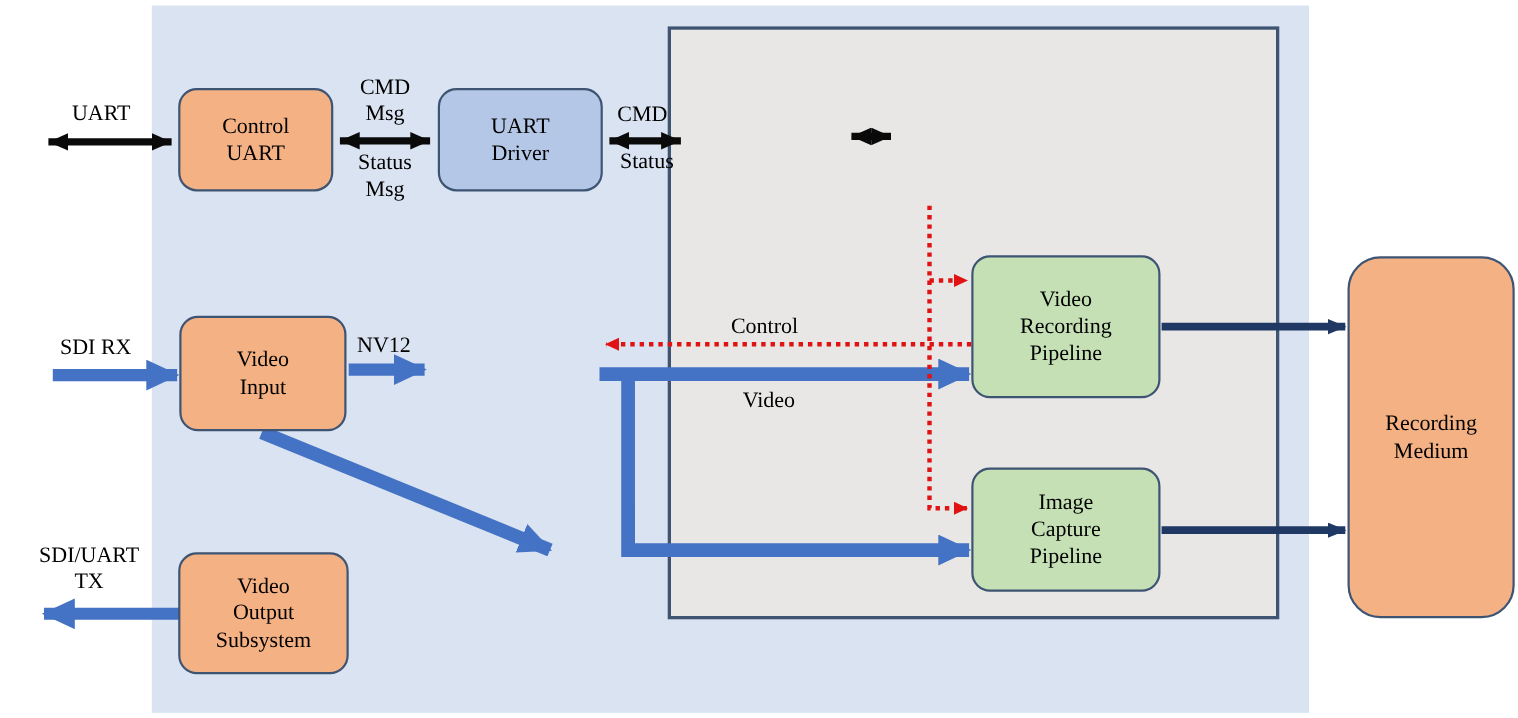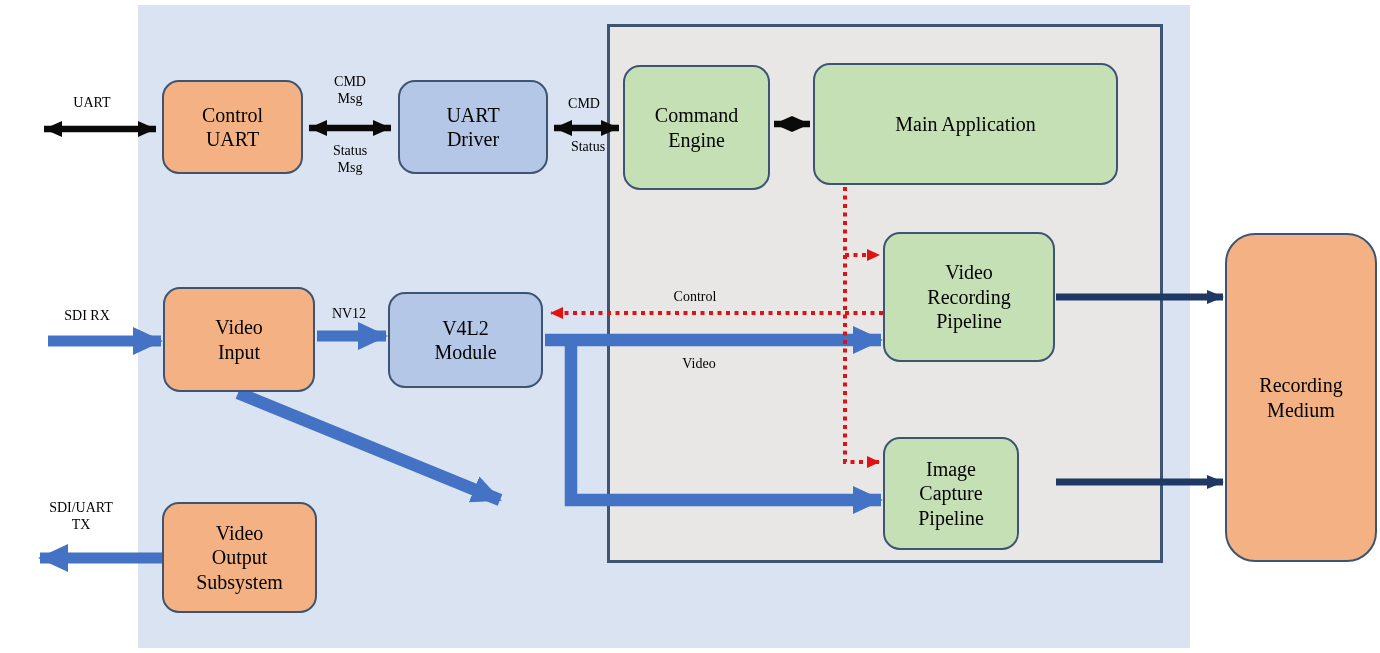--- a/index.html
+++ b/index.html
@@ -20,21 +20,21 @@
     position:absolute;box-sizing:border-box;border:2.5px solid #3e5473;border-radius:17px;
     display:flex;align-items:center;justify-content:center;text-align:center;
     font-size:20px;line-height:1.22;white-space:pre-line;
   }
   .node.r-lg{border-radius:30px;}
   .orange{background:#f4b183;}
   .blue{background:#b4c7e7;}
   .green{background:#c5e0b4;}
   .elabel{
     position:absolute;transform:translate(-50%,-50%);
-    font-size:14px;line-height:1.2;text-align:center;white-space:pre-line;
+    font-size:20px;line-height:1.2;text-align:center;white-space:pre-line;
   }
 </style>
 </head>
 <body>
 
 <div class="stage">
 
   <div class="region hw-bg"></div>
   <div class="region sw-bg"></div>
 
@@ -75,41 +75,30 @@
   </svg>
 
   <div class="node orange" style="left:162px;top:80px;width:141px;height:94px">
     <span>Control
 UART</span>
   </div>
   <div class="node blue" style="left:398px;top:80px;width:150px;height:94px">
     <span>UART
 Driver</span>
   </div>
-  <div class="node green" style="left:623px;top:65px;width:147px;height:125px">
-    <span>Command
-Engine</span>
-  </div>
-  <div class="node green" style="left:813px;top:63px;width:305px;height:122px">
-    <span>Main Application</span>
-  </div>
   <div class="node orange" style="left:163px;top:287px;width:152px;height:105px">
     <span>Video
 Input</span>
-  </div>
-  <div class="node blue" style="left:388px;top:292px;width:155px;height:96px">
-    <span>V4L2
-Module</span>
   </div>
   <div class="node green" style="left:883px;top:232px;width:172px;height:130px">
     <span>Video
 Recording
 Pipeline</span>
   </div>
-  <div class="node green" style="left:883px;top:437px;width:136px;height:113px">
+  <div class="node green" style="left:883px;top:425px;width:172px;height:113px">
     <span>Image
 Capture
 Pipeline</span>
   </div>
   <div class="node orange" style="left:162px;top:502px;width:155px;height:111px">
     <span>Video
 Output
 Subsystem</span>
   </div>
   <div class="node orange r-lg" style="left:1225px;top:233px;width:152px;height:329px">

